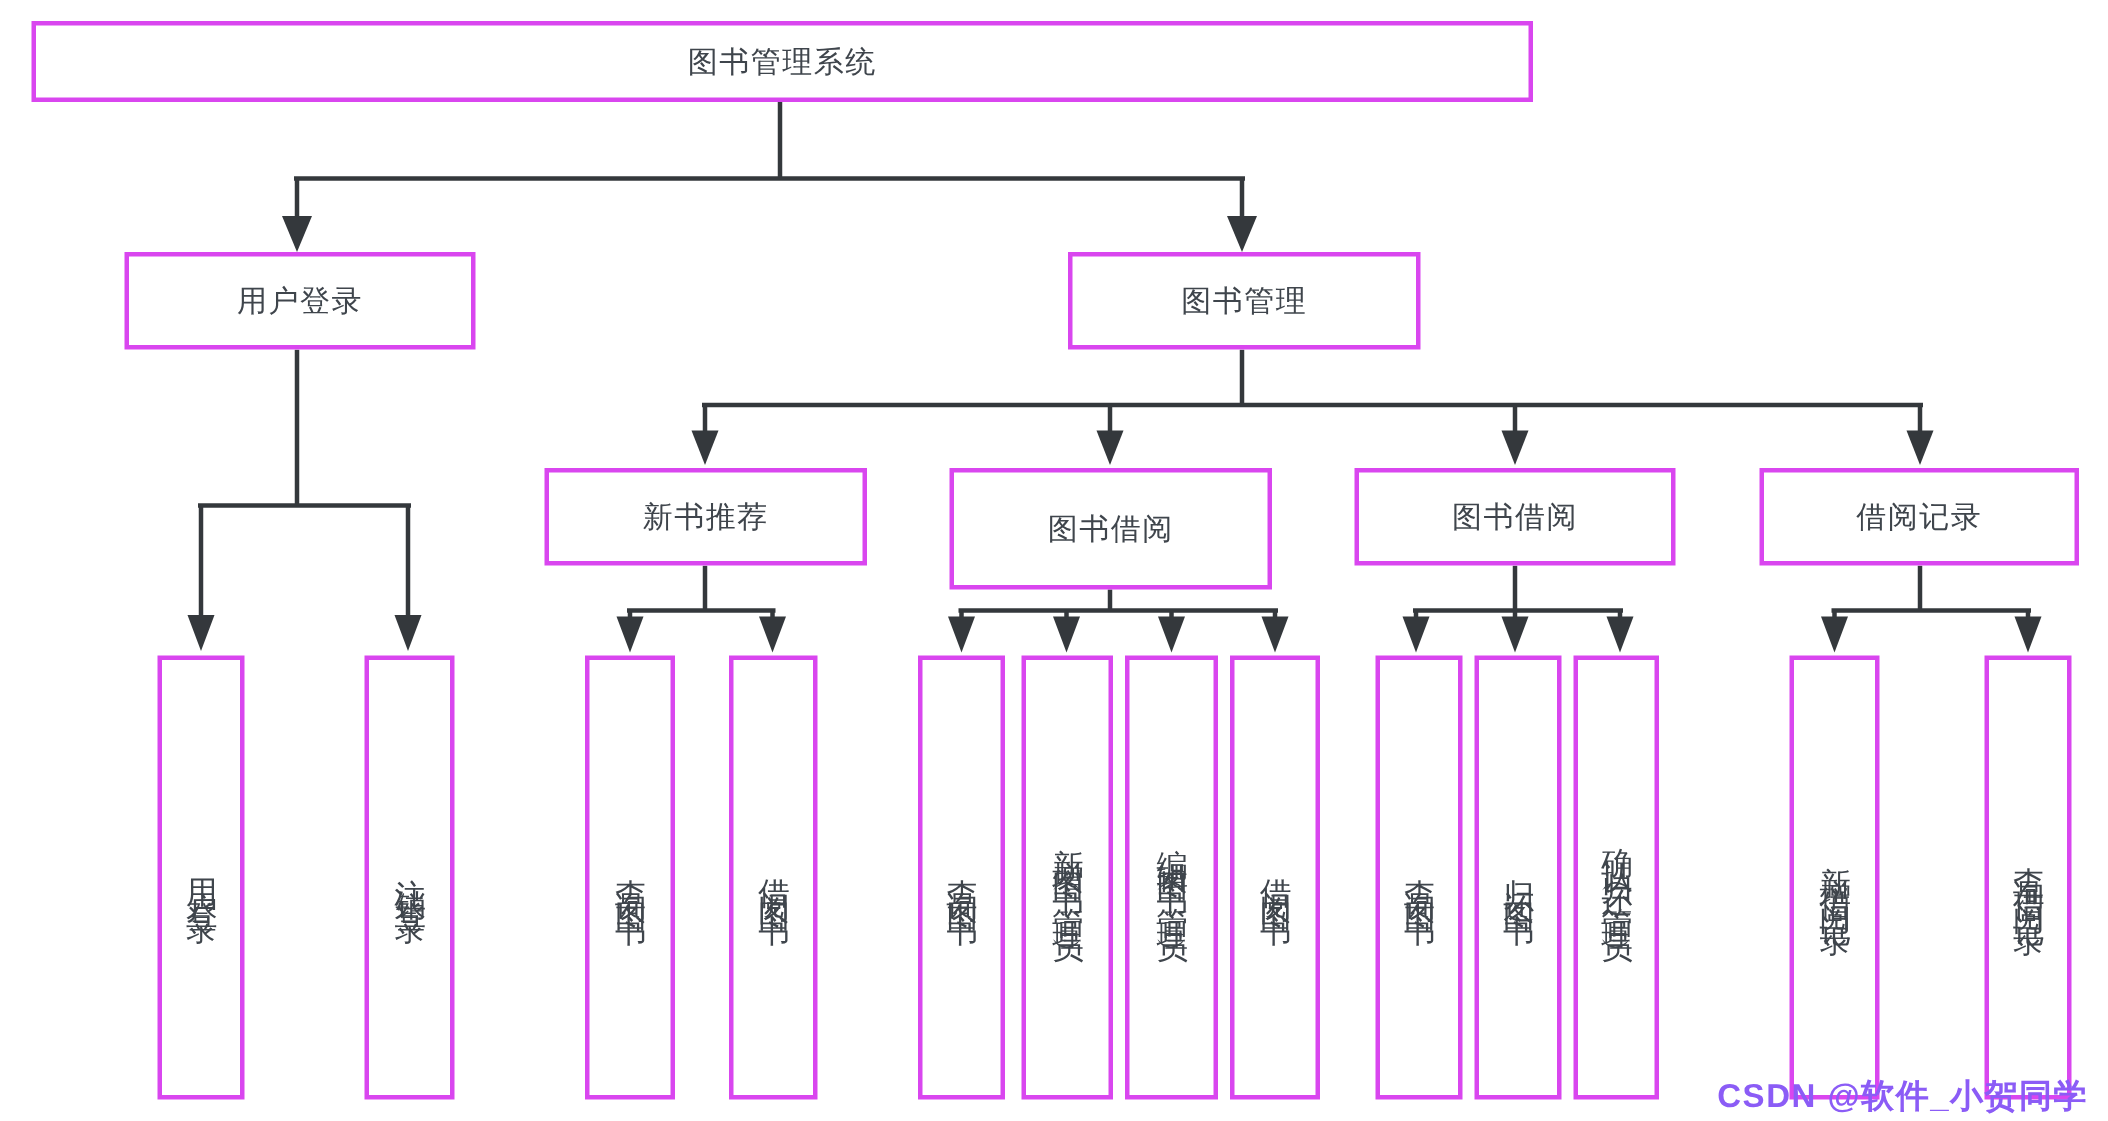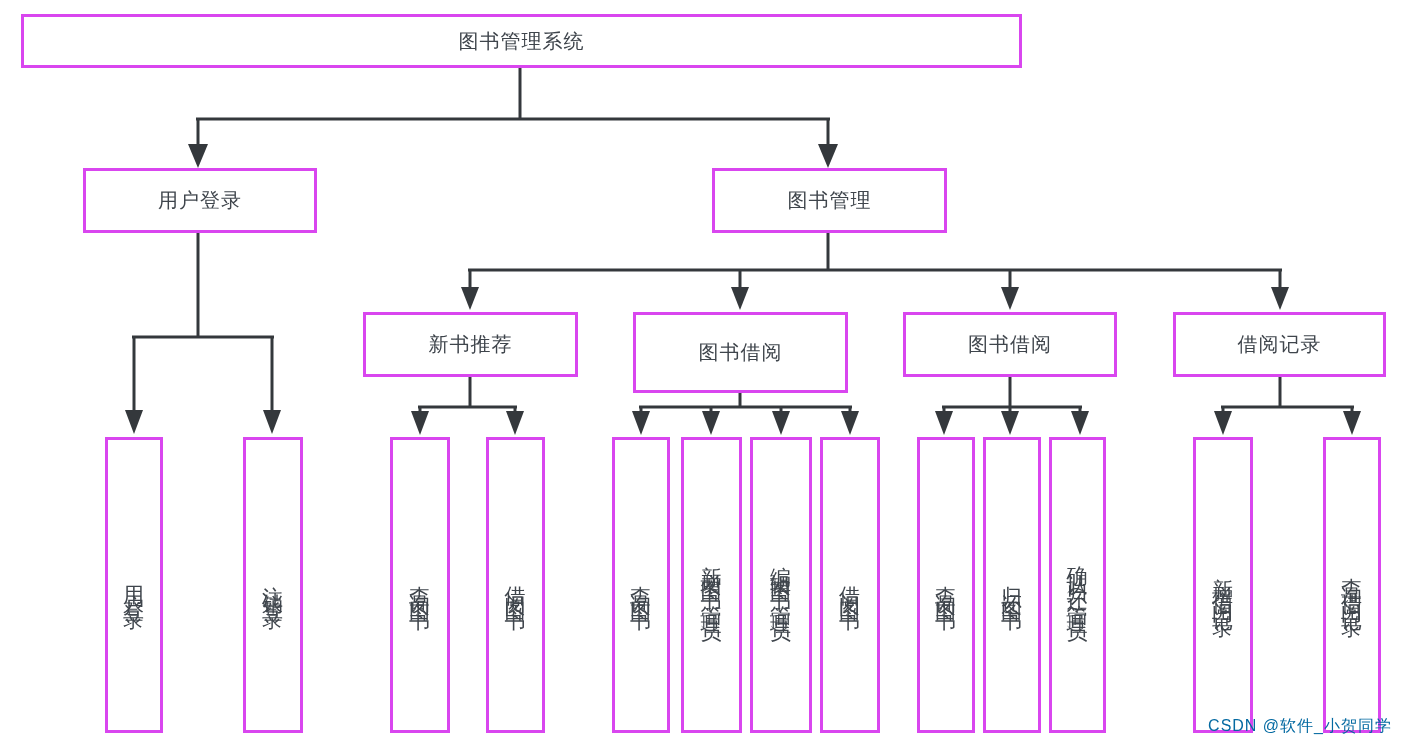--- a/index.html
+++ b/index.html
@@ -12,21 +12,21 @@
     position:absolute;box-sizing:border-box;border:3px solid #d946ef;background:#ffffff;
     display:flex;align-items:center;justify-content:center;z-index:2;
   }
   .hnode span{font-size:20px;letter-spacing:1px;white-space:nowrap;}
   .vnode span{
     writing-mode:vertical-rl;text-orientation:mixed;
     font-size:21px;letter-spacing:8px;line-height:1;white-space:nowrap;
   }
   .watermark{
     position:absolute;right:13px;top:716px;z-index:10;
-    font-size:16px;color:#0369a1;letter-spacing:1px;white-space:nowrap;
+    font-size:22px;color:#8b5cf6;letter-spacing:1px;white-space:nowrap;font-weight:bold;
   }
 </style>
 </head>
 <body>
 
 <div class="stage">
 
   <svg class="connectors" width="1405" height="747" viewBox="0 0 1405 747" stroke="#34383c" stroke-width="3" fill="#34383c">
 
     <g>

